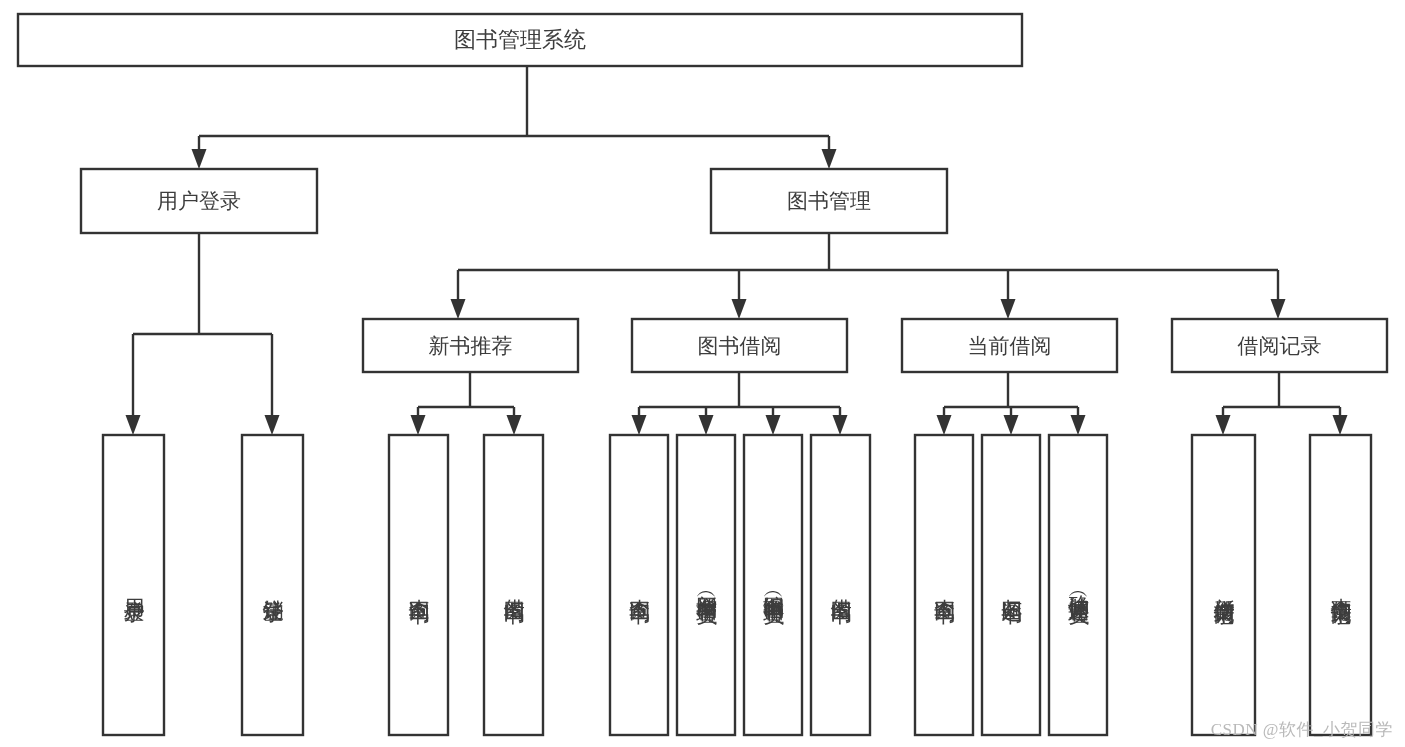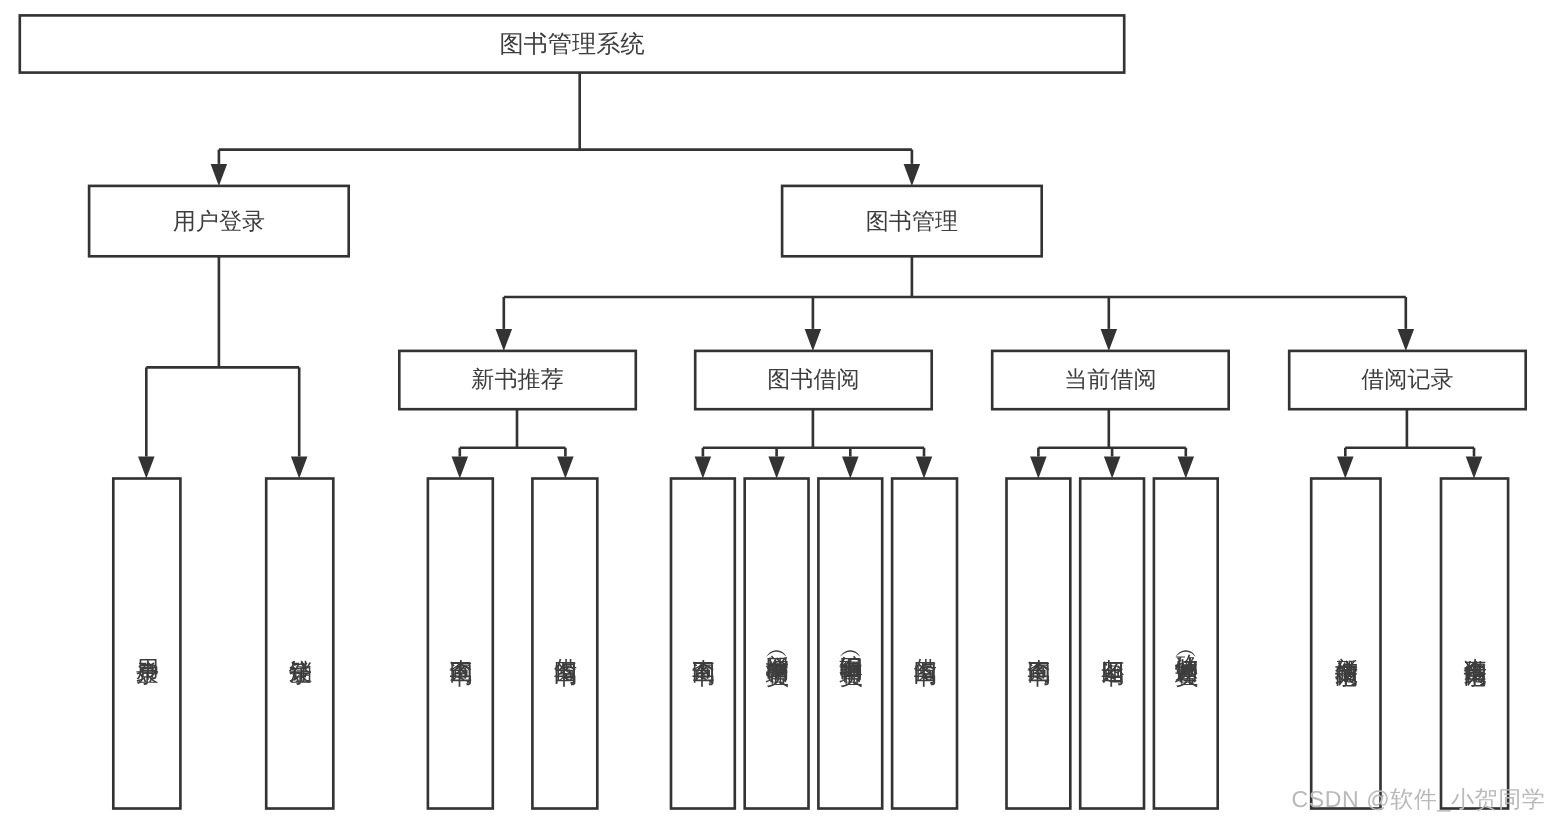--- a/index.html
+++ b/index.html
@@ -60,24 +60,24 @@
     font-size: 21px;
     line-height: 1.02;
     color: #3d3d3d;
     white-space: nowrap;
     letter-spacing: 1.5px;
     text-align: center;
     pointer-events: none;
   }
   .watermark {
     position: absolute;
-    right: 0;
+    right: 12px;
     bottom: 6px;
-    font-family: Liberation Sans, sans-serif;
-    font-size: 21px;
+    font-family: Liberation Serif, serif;
+    font-size: 17px;
     color: #b9b9b9;
     letter-spacing: 0.5px;
     user-select: none;
   }
 </style>
 </head>
 <body>
 
 <div id="diagram-root">
 

